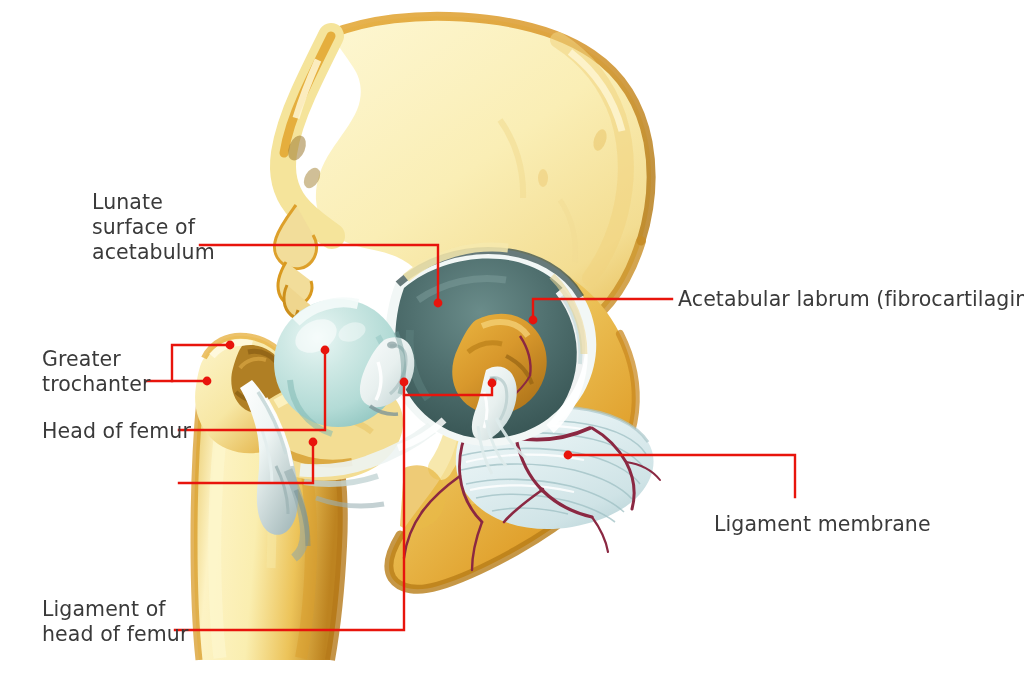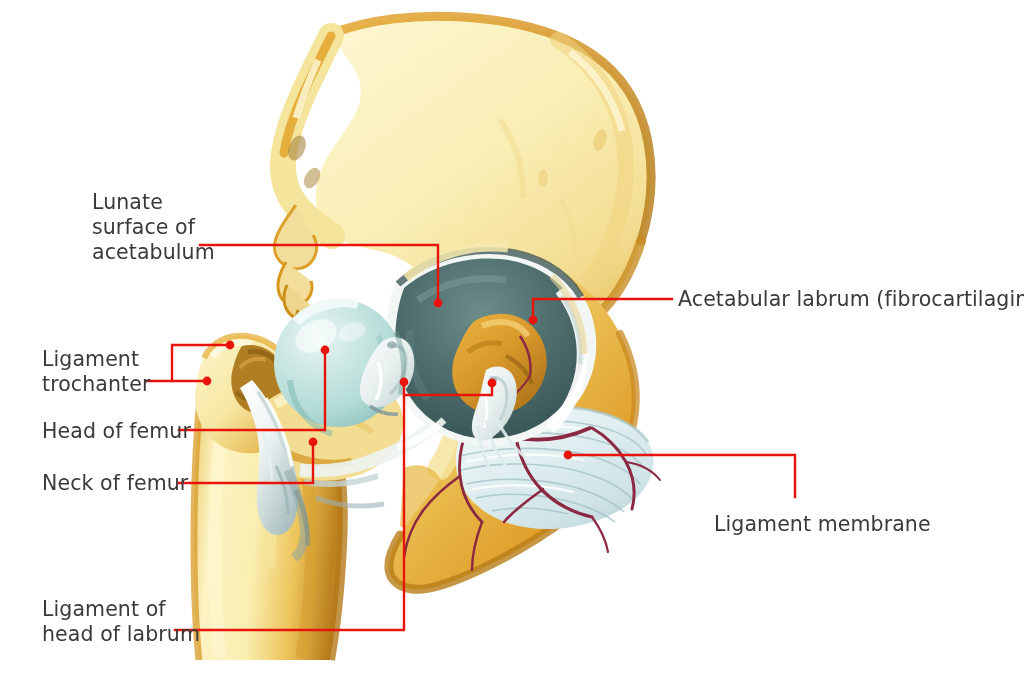--- a/index.html
+++ b/index.html
@@ -358,22 +358,21 @@
       <g>
         <path d="M568,455 L795,455 L795,497"></path>
         <circle cx="568" cy="455" r="4.4" fill="#e8140c" stroke="none"></circle>
       </g>
     </g>
   </svg>
 
   <div class="lbl r" style="left:92px;  top:190px;">Lunate
 surface of
 acetabulum</div>
-  <div class="lbl r" style="left:42px;  top:347px;">Ligament
+  <div class="lbl r" style="left:42px;  top:347px;">Greater
 trochanter</div>
   <div class="lbl r" style="left:42px;  top:419px;">Head of femur</div>
-  <div class="lbl r" style="left:42px;  top:471px;">Neck of femur</div>
   <div class="lbl r" style="left:42px;  top:597px;">Ligament of
-head of labrum</div>
+head of femur</div>
   <div class="lbl" style="left:678px; top:287px;">Acetabular labrum (fibrocartilaginous)</div>
   <div class="lbl" style="left:714px; top:512px;">Ligament membrane</div>
 
 </div>
 
 </body></html>

